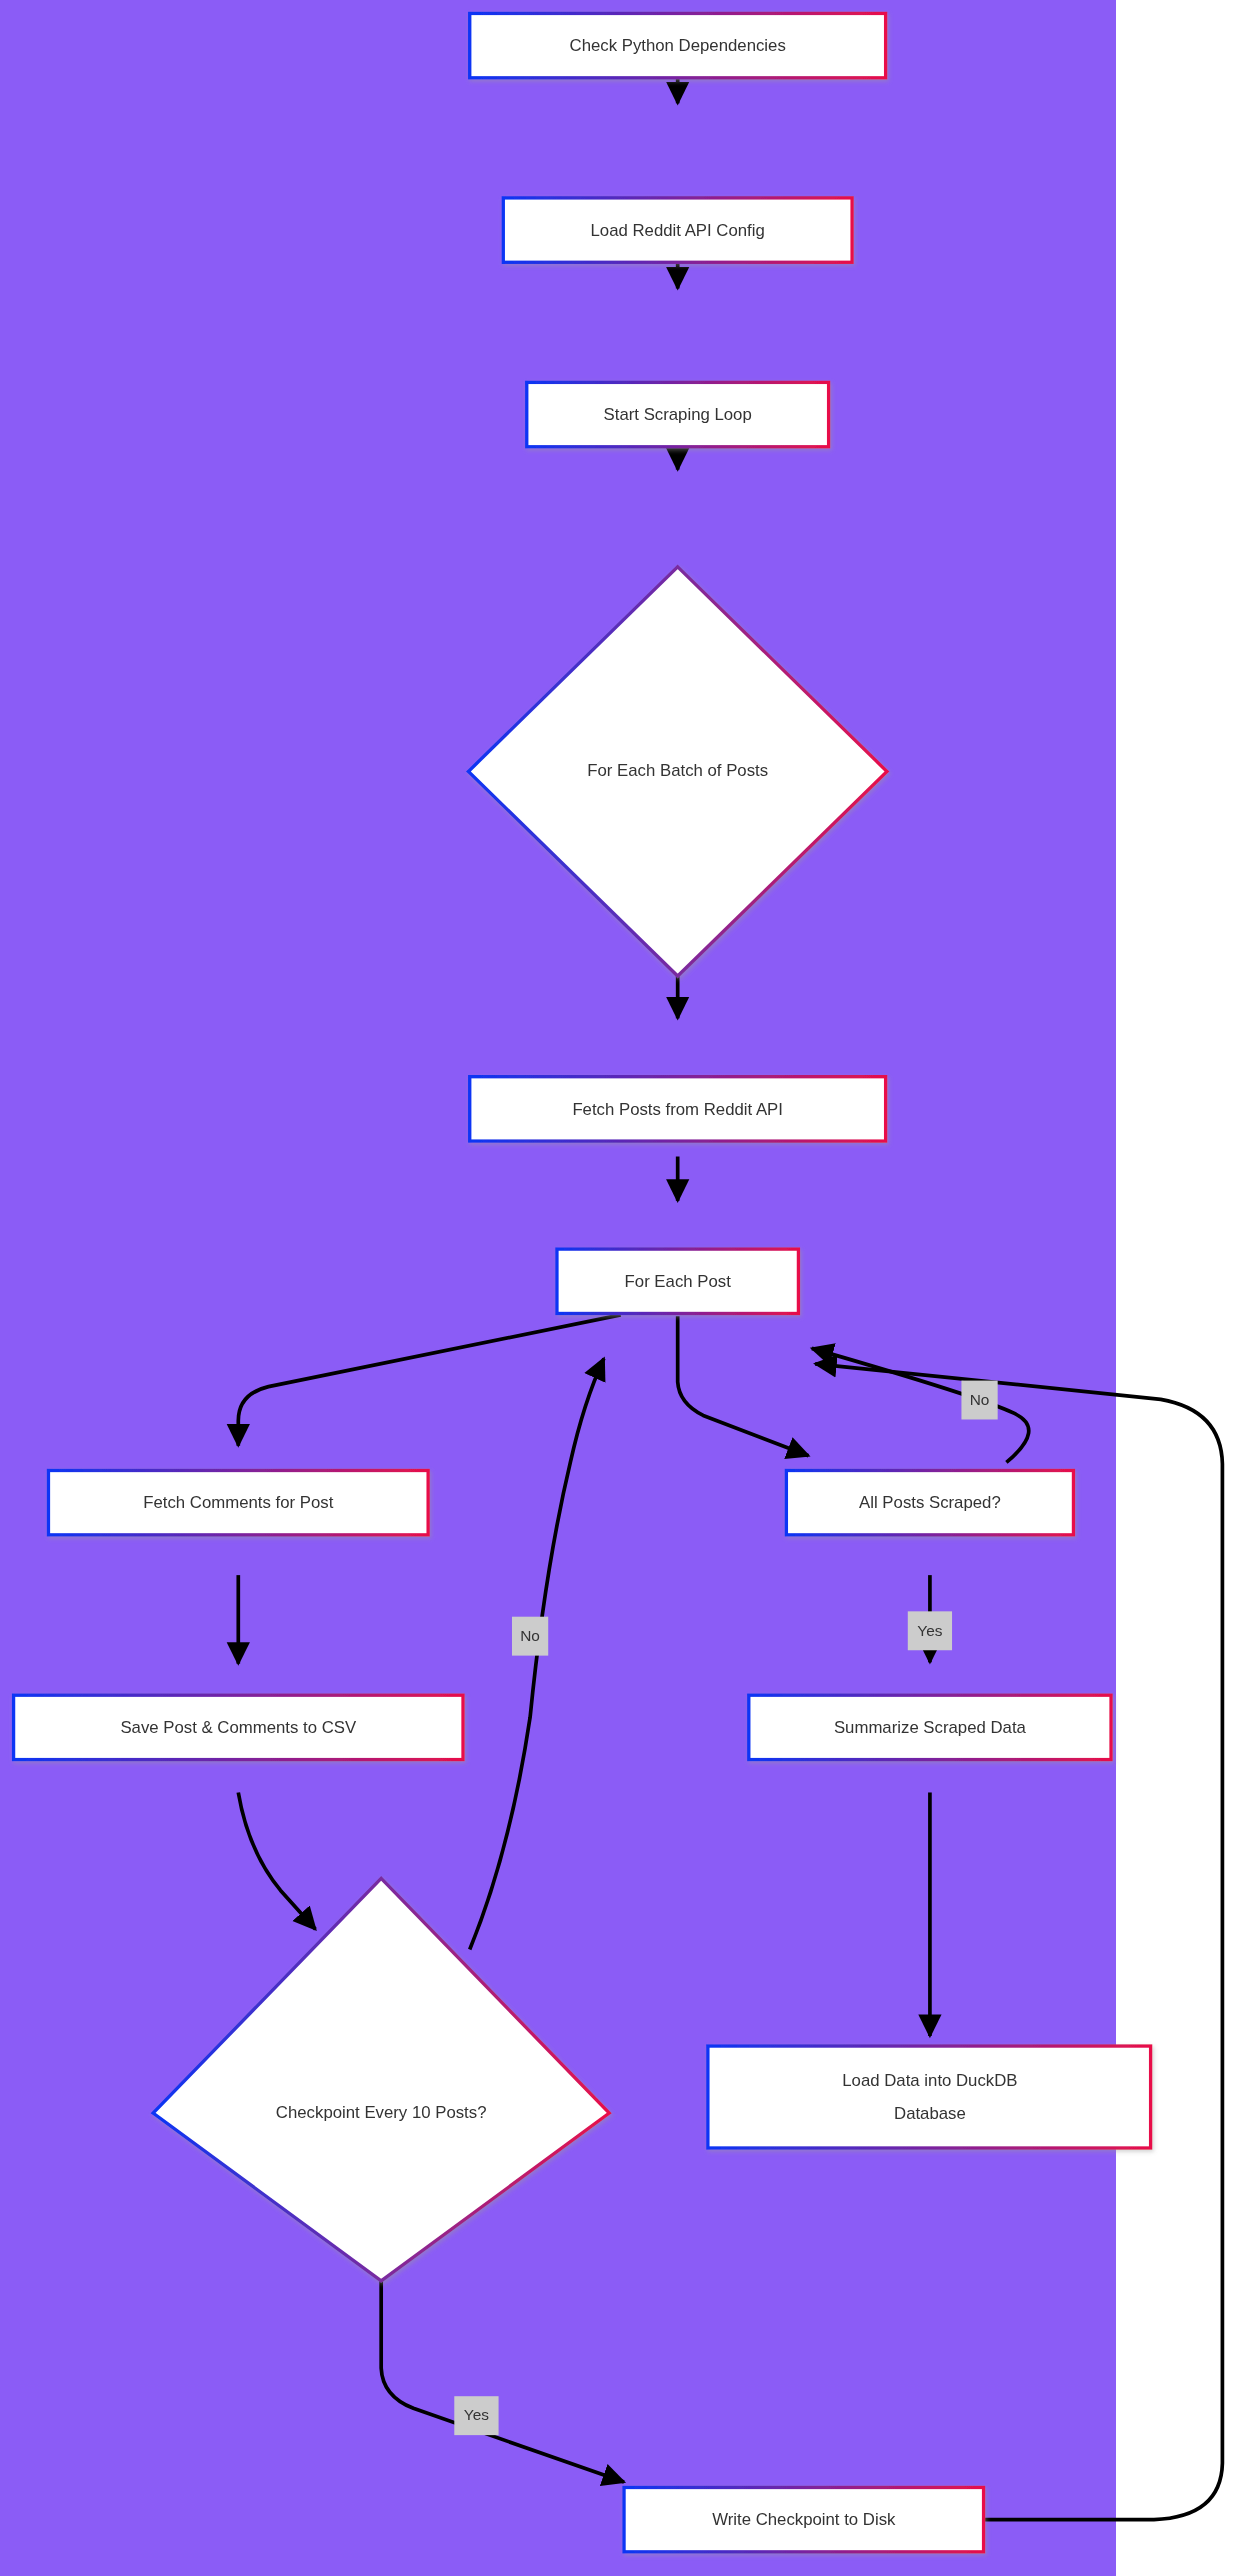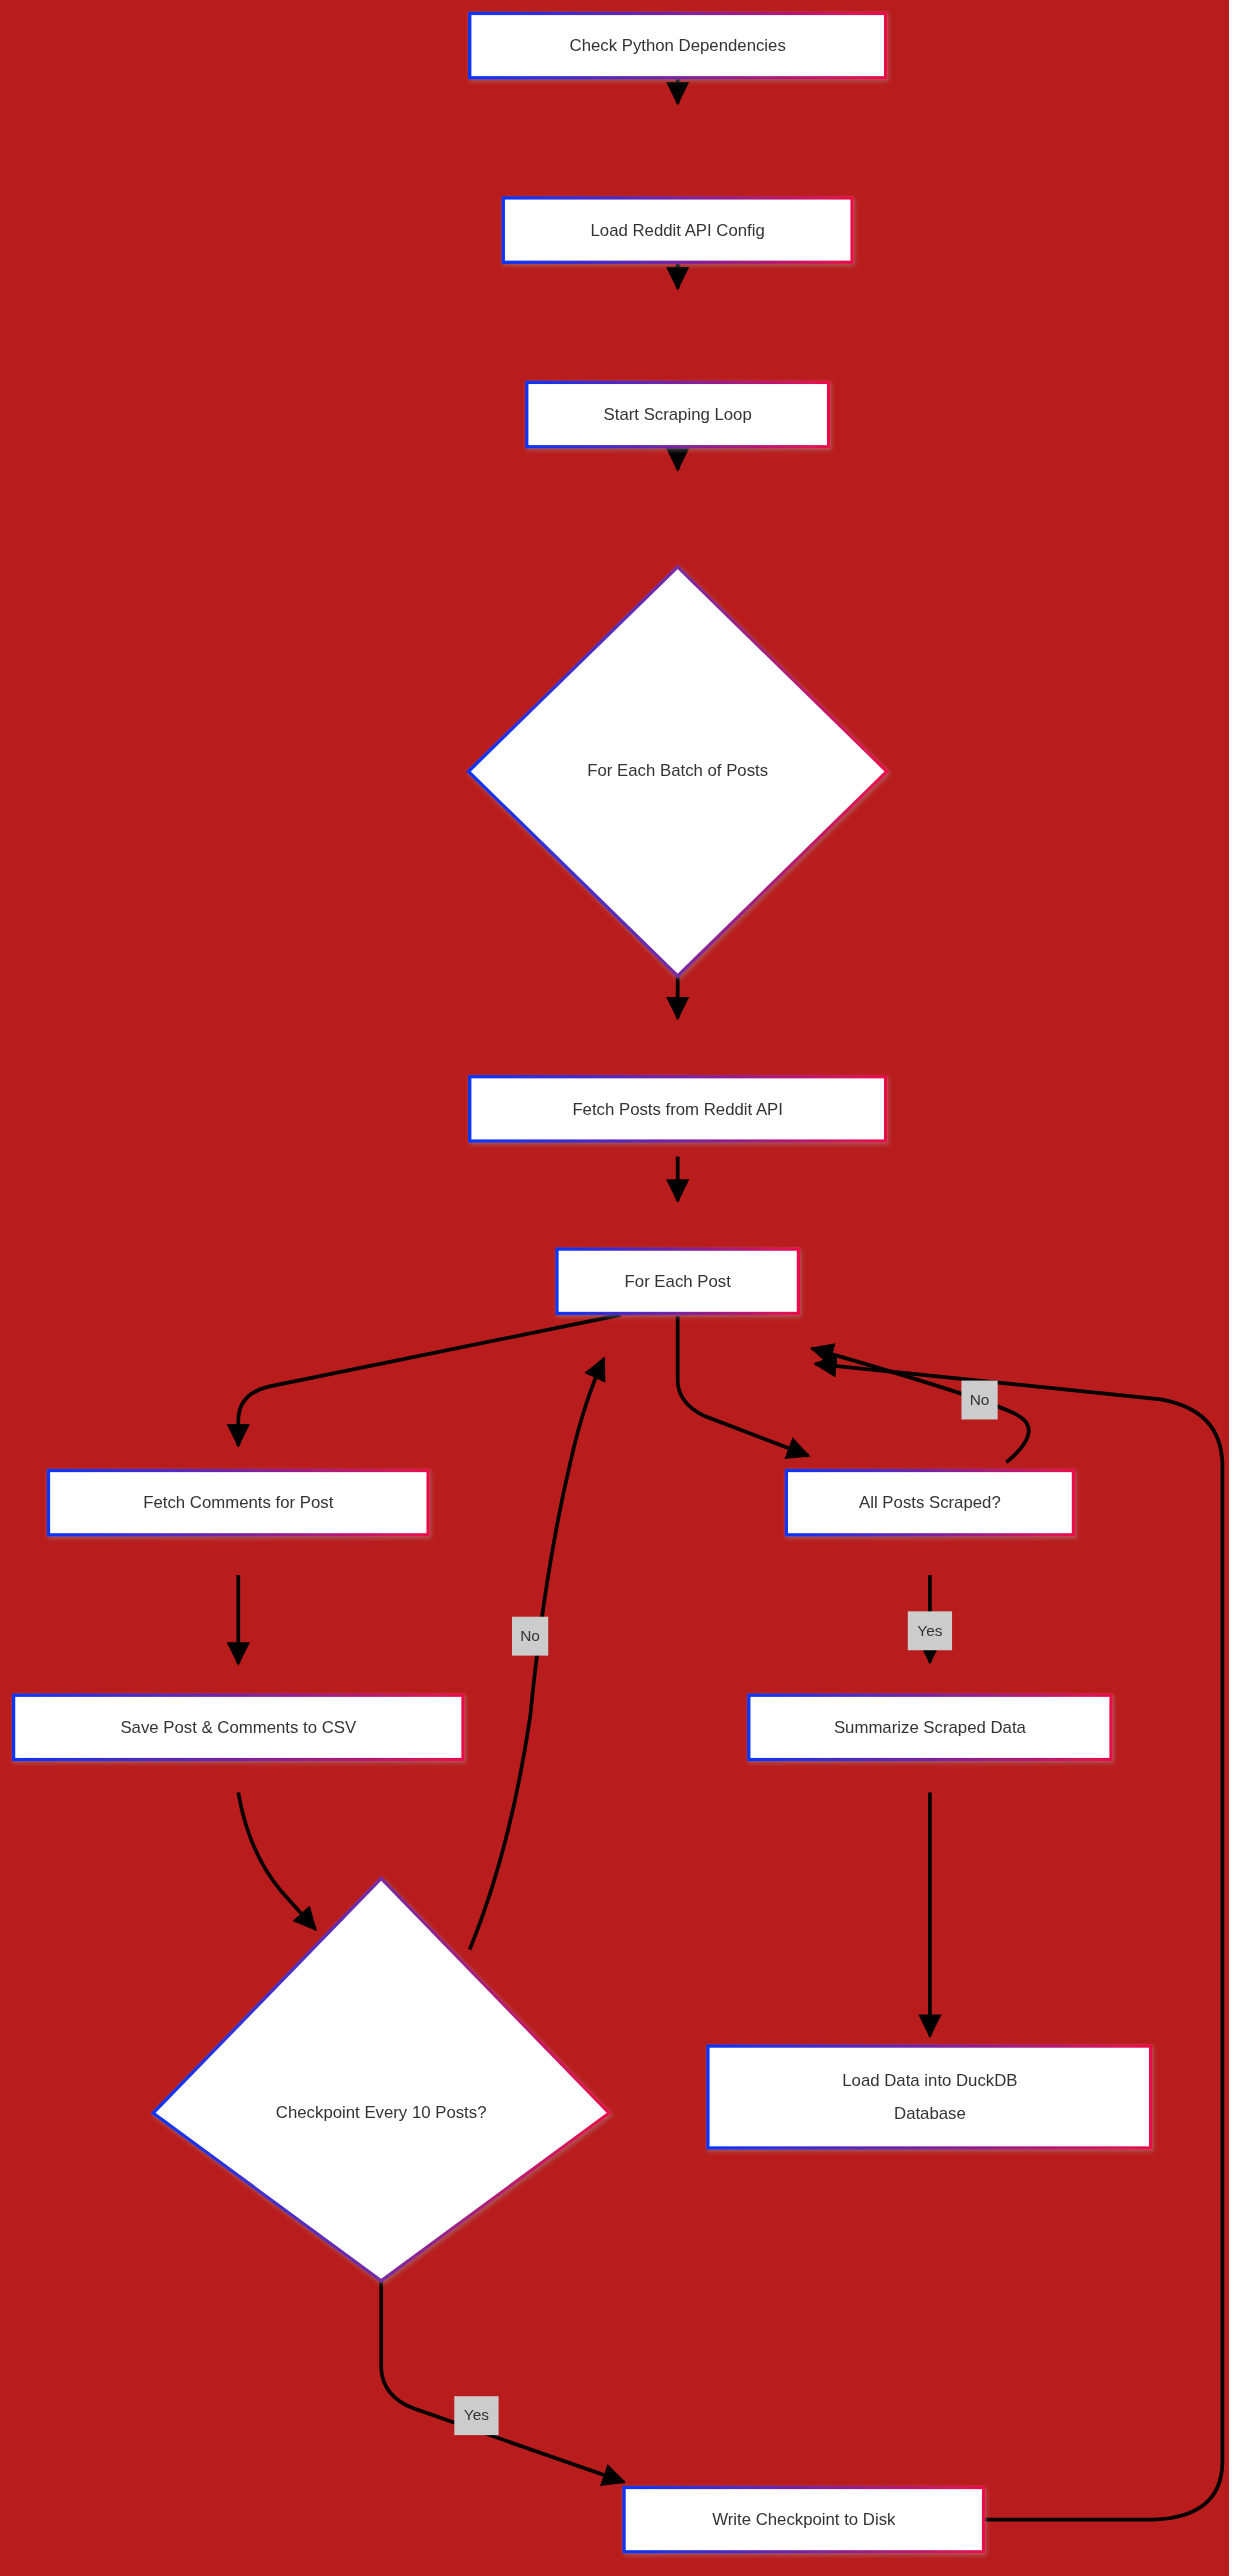--- a/index.html
+++ b/index.html
@@ -8,23 +8,23 @@
     background: #ffffff;
   }
   body {
     width: 1242px;
     height: 2576px;
     font-family: "Liberation Sans", sans-serif;
     overflow: hidden;
   }
   #flowchart-root {
     position: relative;
-    width: 1229px;
+    width: 1116px;
     height: 2576px;
-    background: #b91c1c;
+    background: #8b5cf6;
   }
   svg.flow-canvas {
     display: block;
     width: 1242px;
     height: 2576px;
   }
   .node-label {
     font-family: "Liberation Sans", sans-serif;
     font-size: 25px;
     fill: #333333;

